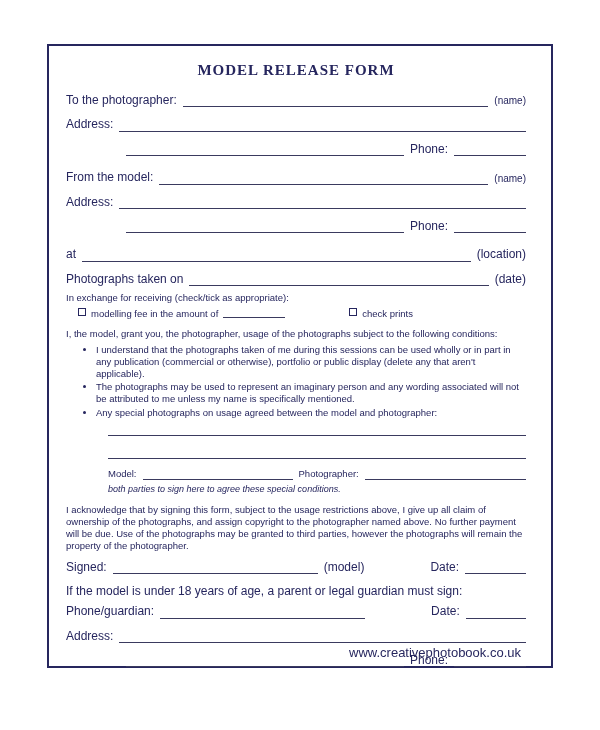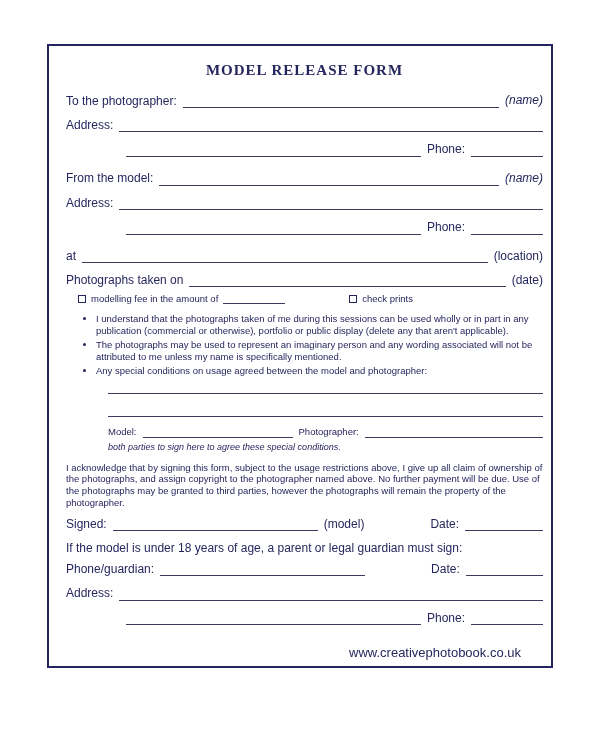--- a/index.html
+++ b/index.html
@@ -7,29 +7,29 @@
     --line:#3a3a5e;
   }
   *{box-sizing:border-box;}
   html,body{margin:0;padding:0;}
   body{
     width:600px;height:730px;background:#ffffff;position:relative;
     font-family:"Liberation Sans", sans-serif;color:var(--ink);
   }
   .form-border{
     position:absolute;left:47px;top:44px;width:506px;height:624px;
-    border:2px solid #26265e;padding:10px 8px 26px 17px;background:#ffffff;
+    border:2px solid #26265e;padding:10px 25px 26px 17px;background:#ffffff;
   }
   .title{
     text-align:center;font-family:"Liberation Serif", serif;font-weight:bold;
     font-size:15px;letter-spacing:1px;margin:6px 0 14px 0;
   }
   .row{display:flex;align-items:flex-end;gap:6px;text-align:center;}
   .lbl{font-size:12px;white-space:nowrap;line-height:1.2;}
-  .hint{font-size:12px;white-space:nowrap;padding-bottom:1px;font-style:italic;}
+  .hint{font-size:10px;white-space:nowrap;padding-bottom:1px;}
   .line{flex:1 1 auto;border-bottom:1px solid var(--line);height:13px;min-width:20px;}
   .line-phone{flex:0 0 72px;border-bottom:1px solid var(--line);height:13px;}
   .line-amt{flex:0 0 62px;border-bottom:1px solid var(--line);height:10px;}
   .line-mid{flex:0 0 150px;border-bottom:1px solid var(--line);height:11px;}
   .line-signed{flex:0 0 205px;border-bottom:1px solid var(--line);height:13px;}
   .line-date{flex:1 1 auto;border-bottom:1px solid var(--line);height:13px;}
   .mb10{margin-bottom:10px;}
   .mb8{margin-bottom:8px;}
   .mb6{margin-bottom:6px;}
   .mb14{margin-bottom:14px;}
@@ -38,21 +38,21 @@
   .small-text{font-size:9.5px;line-height:1.25;}
   .bullets{margin:2px 0 4px 0;padding-left:30px;font-size:9.5px;line-height:1.25;}
   .bullets li{margin-bottom:2px;}
   .cond-indent{margin-left:42px;}
   .italic-note{font-style:italic;font-size:9px;}
   .bold{font-weight:normal;}
   .checkbox{
     flex:0 0 8px;width:8px;height:8px;border:1px solid var(--ink);
     display:inline-block;margin-bottom:1px;
   }
-  .chk-row{display:flex;align-items:center;gap:5px;margin-left:12px;}
+  .chk-row{display:flex;gap:5px;margin-left:12px;}
   .gap20{width:54px;flex:0 0 54px;}
   .footer{
     position:absolute;right:30px;bottom:6px;font-size:13px;
   }
 </style>
 </head>
 <body>
 
 <div class="form-border">
 
@@ -92,33 +92,35 @@
     <span class="lbl">at</span>
     <span class="line"></span>
     <span class="lbl">(location)</span>
   </div>
   <div class="row mb6">
     <span class="lbl">Photographs taken on</span>
     <span class="line"></span>
     <span class="lbl">(date)</span>
   </div>
 
+  <div class="small-text mb4">In exchange for receiving (check/tick as appropriate):</div>
   <div class="chk-row mb8">
     <span class="checkbox"></span>
     <span class="small-text">modelling fee in the amount of</span>
     <span class="line-amt"></span>
     <span class="gap20"></span>
     <span class="checkbox"></span>
     <span class="small-text">check prints</span>
   </div>
 
+  <div class="small-text mb4">I, the model, grant you, the photographer, usage of the photographs subject to the following conditions:</div>
   <ul class="bullets">
     <li>I understand that the photographs taken of me during this sessions can be used wholly or in part in any publication (commercial or otherwise), portfolio or public display (delete any that aren't applicable).</li>
     <li>The photographs may be used to represent an imaginary person and any wording associated will not be attributed to me unless my name is specifically mentioned.</li>
-    <li>Any special conditions on usage agreed between the model and photographer:</li>
+    <li>Any special photographs on usage agreed between the model and photographer:</li>
   </ul>
   <div class="row mb10 cond-indent">
     <span class="line"></span>
   </div>
   <div class="row mb8 cond-indent">
     <span class="line"></span>
   </div>
   <div class="row mb4 cond-indent">
     <span class="small-text">Model:</span>
     <span class="line-mid"></span>

